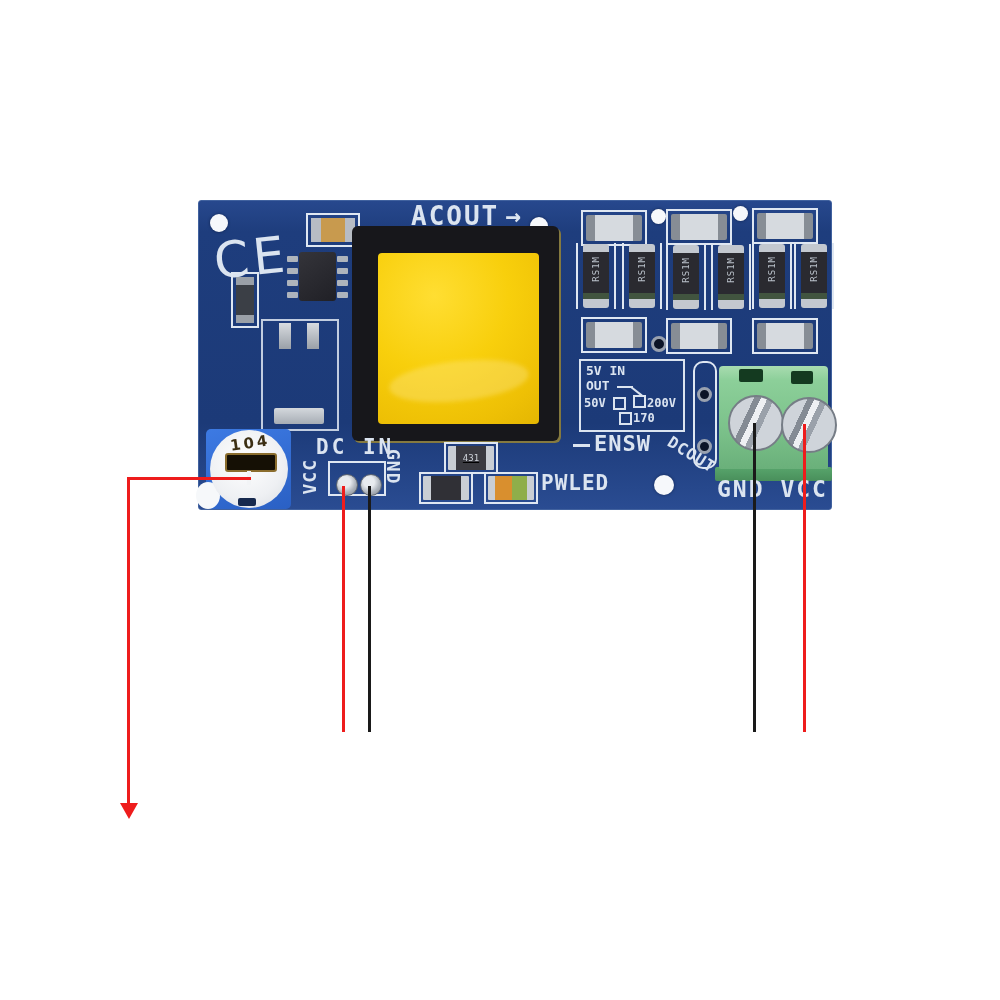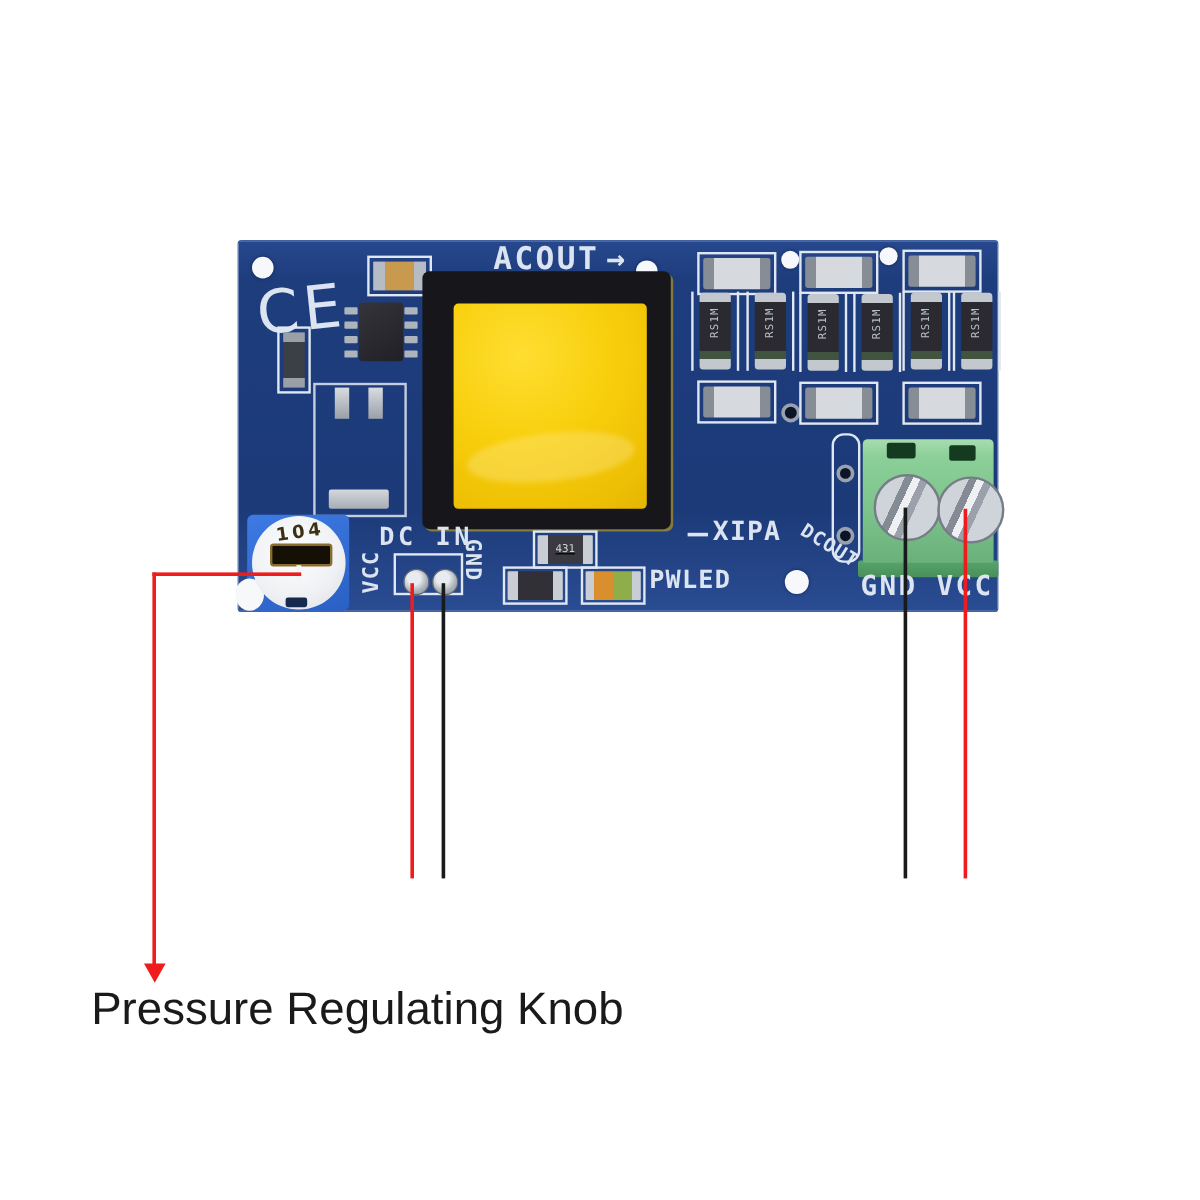--- a/index.html
+++ b/index.html
@@ -181,23 +181,35 @@
     <div class="cap" style="left:382px;top:116px;">
         <div></div>
       </div>
     <div class="cap" style="left:467px;top:117px;">
         <div></div>
       </div>
     <div class="cap" style="left:553px;top:117px;">
         <div></div>
       </div>
 
+    <div class="sel-box">
+      <div class="silk" style="left:5px;top:2px;font-size:13px;">5V IN</div>
+      <div class="silk" style="left:5px;top:17px;font-size:13px;">OUT</div>
+      <div class="sline" style="left:36px;top:25px;width:16px;height:2px;"></div>
+      <div class="sline" style="left:50px;top:25px;width:14px;height:2px;transform:rotate(38deg);transform-origin:left center;"></div>
+      <div class="silk" style="left:3px;top:35px;font-size:12px;">50V</div>
+      <div class="chk" style="left:32px;top:36px;"></div>
+      <div class="chk" style="left:52px;top:34px;"></div>
+      <div class="silk" style="left:66px;top:35px;font-size:12px;">200V</div>
+      <div class="chk" style="left:38px;top:51px;"></div>
+      <div class="silk" style="left:52px;top:50px;font-size:12px;">170</div>
+    </div>
 
     <div class="sline" style="left:374px;top:243px;width:17px;height:3px;"></div>
-    <div class="silk" style="left:395px;top:230px;font-size:22px;letter-spacing:1px;">XIPA</div>
+    <div class="silk" style="left:395px;top:230px;font-size:22px;letter-spacing:1px;">ENSW</div>
 
     <div class="outline" style="left:494px;top:160px;width:20px;height:104px;border-radius:10px;"></div>
     <div class="hole ringdark" style="left:498px;top:186px;width:9px;height:9px;"></div>
     <div class="hole ringdark" style="left:498px;top:238px;width:9px;height:9px;"></div>
 
     <div class="term-base"></div>
     <div class="term">
       <div class="term-hole" style="left:20px;top:3px;width:24px;height:13px;"></div>
       <div class="term-hole" style="left:72px;top:5px;width:22px;height:13px;"></div>
     </div>
@@ -241,15 +253,14 @@
   <div class="arrow-down" style="left:120px;top:803px;"></div>
 
   <div class="lineV red" style="left:342px;top:486px;width:3px;height:246px;"></div>
   <div class="lineV blk" style="left:368px;top:486px;width:3px;height:246px;"></div>
 
   <div class="lineV blk" style="left:753px;top:423px;width:3px;height:309px;"></div>
   <div class="lineV red" style="left:803px;top:424px;width:3px;height:308px;"></div>
 
 
 
-  <div class="plain-label" style="left:76px;top:820px;font-size:38px;">Pressure Regulating Knob</div>
 
 </div>
 
 </body></html>

